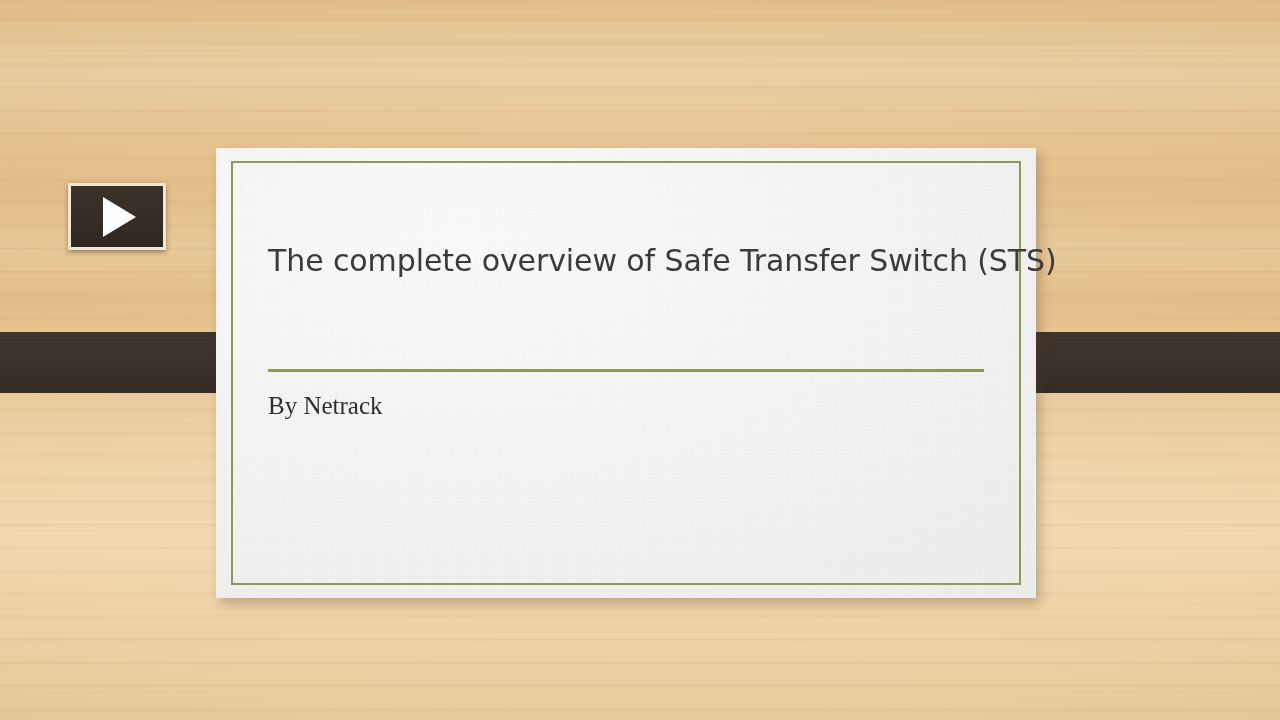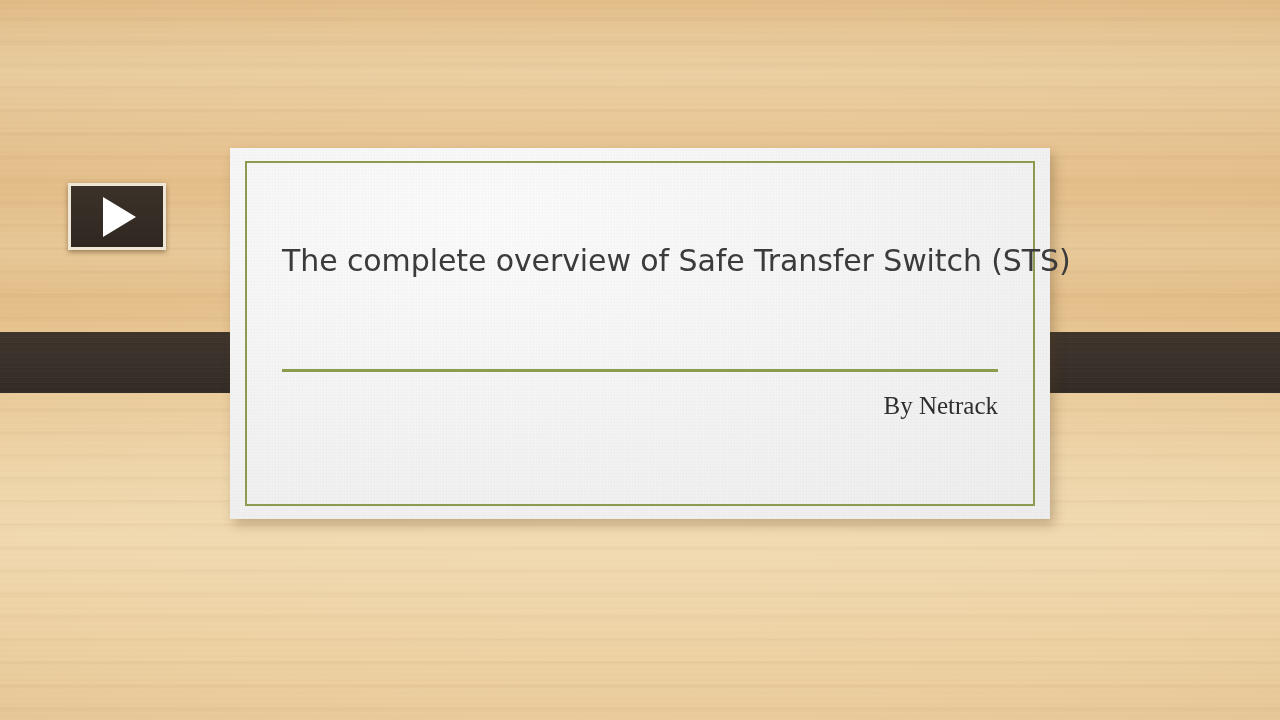--- a/index.html
+++ b/index.html
@@ -99,24 +99,24 @@
     border-radius: 3px;
     background: linear-gradient(180deg, #443a30 0%, #39302a 50%, #2c2520 100%);
     box-shadow: 0 1px 2px rgba(0,0,0,.30);
   }
   .ribbon-cap-left  { left: 248px; }
   .ribbon-cap-right { left: 1021px; }
 
   
   .slide {
     position: absolute;
-    left: 230px;
+    left: 216px;
     top: 148px;
     width: 820px;
-    height: 371px;
+    height: 450px;
     background:
       radial-gradient(110% 110% at 30% 20%, #fbfbfb 0%, #f2f2f2 60%, #ededed 100%);
     box-shadow: 4px 6px 11px rgba(90,60,25,0.30);
   }
   .slide-texture {
     position: absolute;
     inset: 0;
     background-image:
       repeating-linear-gradient(0deg, rgba(0,0,0,0.012) 0 1px, rgba(0,0,0,0) 1px 3px),
       repeating-linear-gradient(90deg, rgba(0,0,0,0.012) 0 1px, rgba(0,0,0,0) 1px 3px);
@@ -153,21 +153,21 @@
     width: 716px;
     height: 3px;
     background: #8b9c51;
   }
 
   .slide-subtitle {
     position: absolute;
     left: 52px;
     top: 243px;
     width: 716px;
-    text-align: right;
+    text-align: left;
     font-family: "Liberation Serif", "DejaVu Serif", serif;
     font-size: 25px;
     font-weight: 400;
     color: #2e2e2e;
     line-height: 1.2;
   }
 
   
   .play-button {
     position: absolute;

